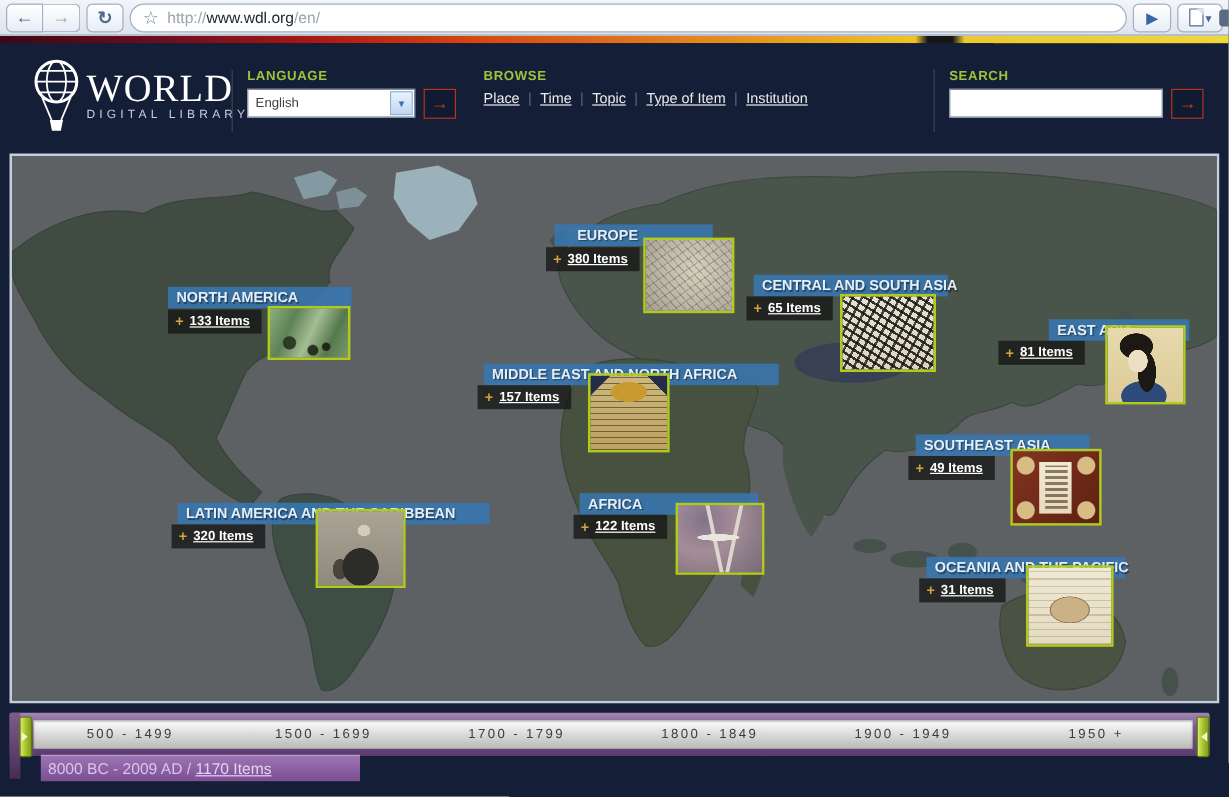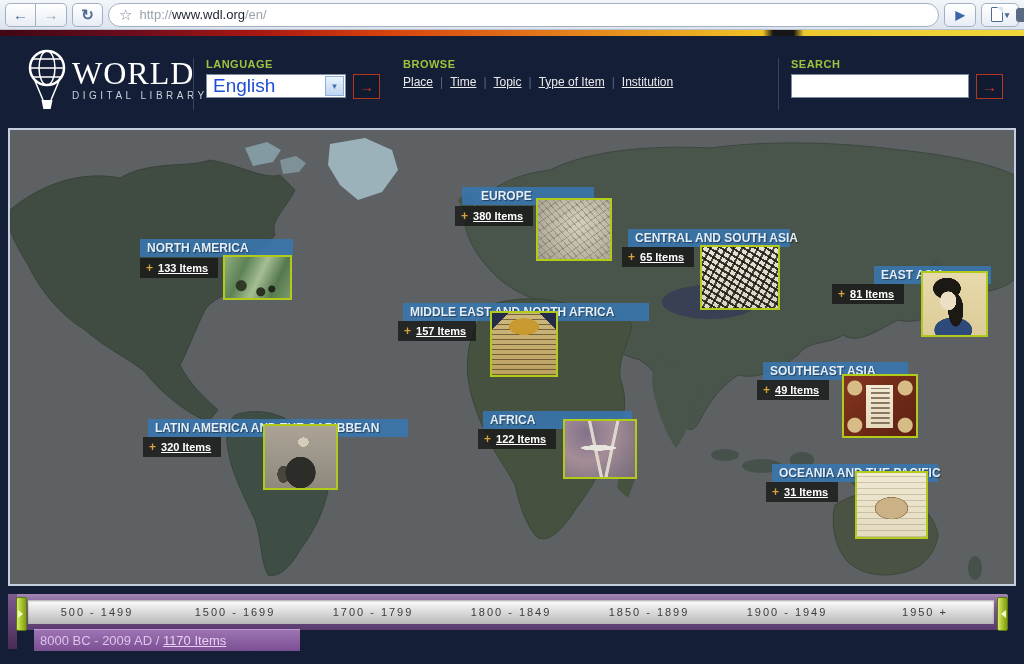--- a/index.html
+++ b/index.html
@@ -49,21 +49,21 @@
   .logo-title { font-family:"Liberation Serif",serif; font-size:32px; line-height:30px;
                 color:#fff; letter-spacing:1px; }
   .logo-sub { font-size:10px; letter-spacing:3.5px; color:#c9d1dc; margin-top:2px; }
   .hdr-divider { position:absolute; top:22px; width:1px; height:52px; background:#39455f; }
   .dv1 { left:193px; } .dv2 { left:778px; }
   .hdr-label { position:absolute; top:22px; font-size:11px; font-weight:bold;
                color:#9dc43c; letter-spacing:.5px; }
   .lang-label { left:206px; } .browse-label { left:403px; } .search-label { left:791px; }
   .select-box { position:absolute; left:206px; top:38px; width:140px; height:24px;
                 background:#fff; border:1px solid #7e8ba0; display:flex; align-items:center; }
-  .select-text { flex:1; font-size:19px; color:#1d4ed8; padding-left:6px; }
+  .select-text { flex:1; font-size:11px; color:#404040; padding-left:6px; }
   .select-arrow { width:19px; height:20px; margin-right:1px; border:1px solid #8fb0d8;
                   background:linear-gradient(#eaf3fc,#bed6ef); color:#3f72b4; font-size:8px;
                   display:flex; align-items:center; justify-content:center; }
   .red-btn { position:absolute; top:38px; width:27px; height:25px; background:#101a30;
              border:1px solid #b5351f; color:#cf3a1c; font-size:15px; font-weight:bold;
              display:flex; align-items:center; justify-content:center; }
   .lang-go { left:353px; } .search-go { left:976px; }
   .browse-links { position:absolute; left:403px; top:39px; font-size:12px; }
   .browse-links a { color:#ebebeb; text-decoration:underline; }
   .browse-sep { color:#55688a; margin:0 7px; }
@@ -366,21 +366,20 @@
       <div class="rg-thumb t-oc"></div>
     </div>
   </div>
 
   <div class="tl-track">
     <div class="tl-silver">
       <span class="tl-period">500 - 1499</span>
       <span class="tl-period">1500 - 1699</span>
       <span class="tl-period">1700 - 1799</span>
       <span class="tl-period">1800 - 1849</span>
-      <span class="tl-period">1850 - 1899</span>
       <span class="tl-period">1900 - 1949</span>
       <span class="tl-period">1950 +</span>
     </div>
   </div>
   <div class="tl-cap"></div>
   <div class="tl-handle h-left"></div>
   <div class="tl-handle h-right"></div>
   <div class="tl-summary">
     <span>8000 BC - 2009 AD</span><span> / </span><a href="#" class="sum-link">1170 Items</a>
   </div>

